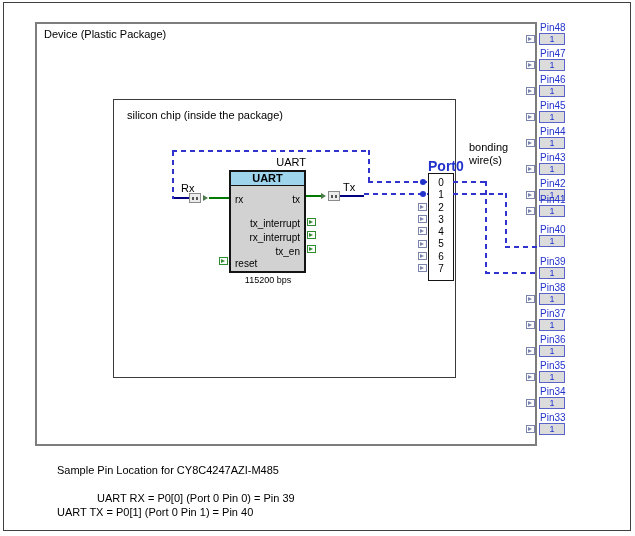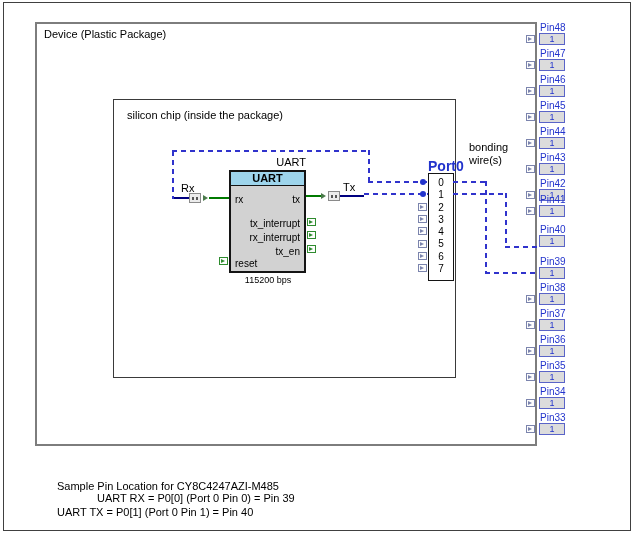--- a/index.html
+++ b/index.html
@@ -231,16 +231,16 @@
     <div class="pin-label blue">Pin34</div>
     <div class="term gray"></div>
     <div class="pin-box"><span class="blue">1</span></div>
   </div>
   <div class="pin-entry" style="top:412px;">
     <div class="pin-label blue">Pin33</div>
     <div class="term gray"></div>
     <div class="pin-box"><span class="blue">1</span></div>
   </div>
 
-  <div class="note" style="top:464px;margin-top:16px;">Sample Pin Location for CY8C4247AZI-M485</div>
+  <div class="note" style="top:464px;">Sample Pin Location for CY8C4247AZI-M485</div>
   <div class="note" style="top:492px;padding-left:40px;">UART RX = P0[0] (Port 0 Pin 0) = Pin 39</div>
   <div class="note" style="top:506px;">UART TX = P0[1] (Port 0 Pin 1) = Pin 40</div>
 </div>
 
 </body></html>

